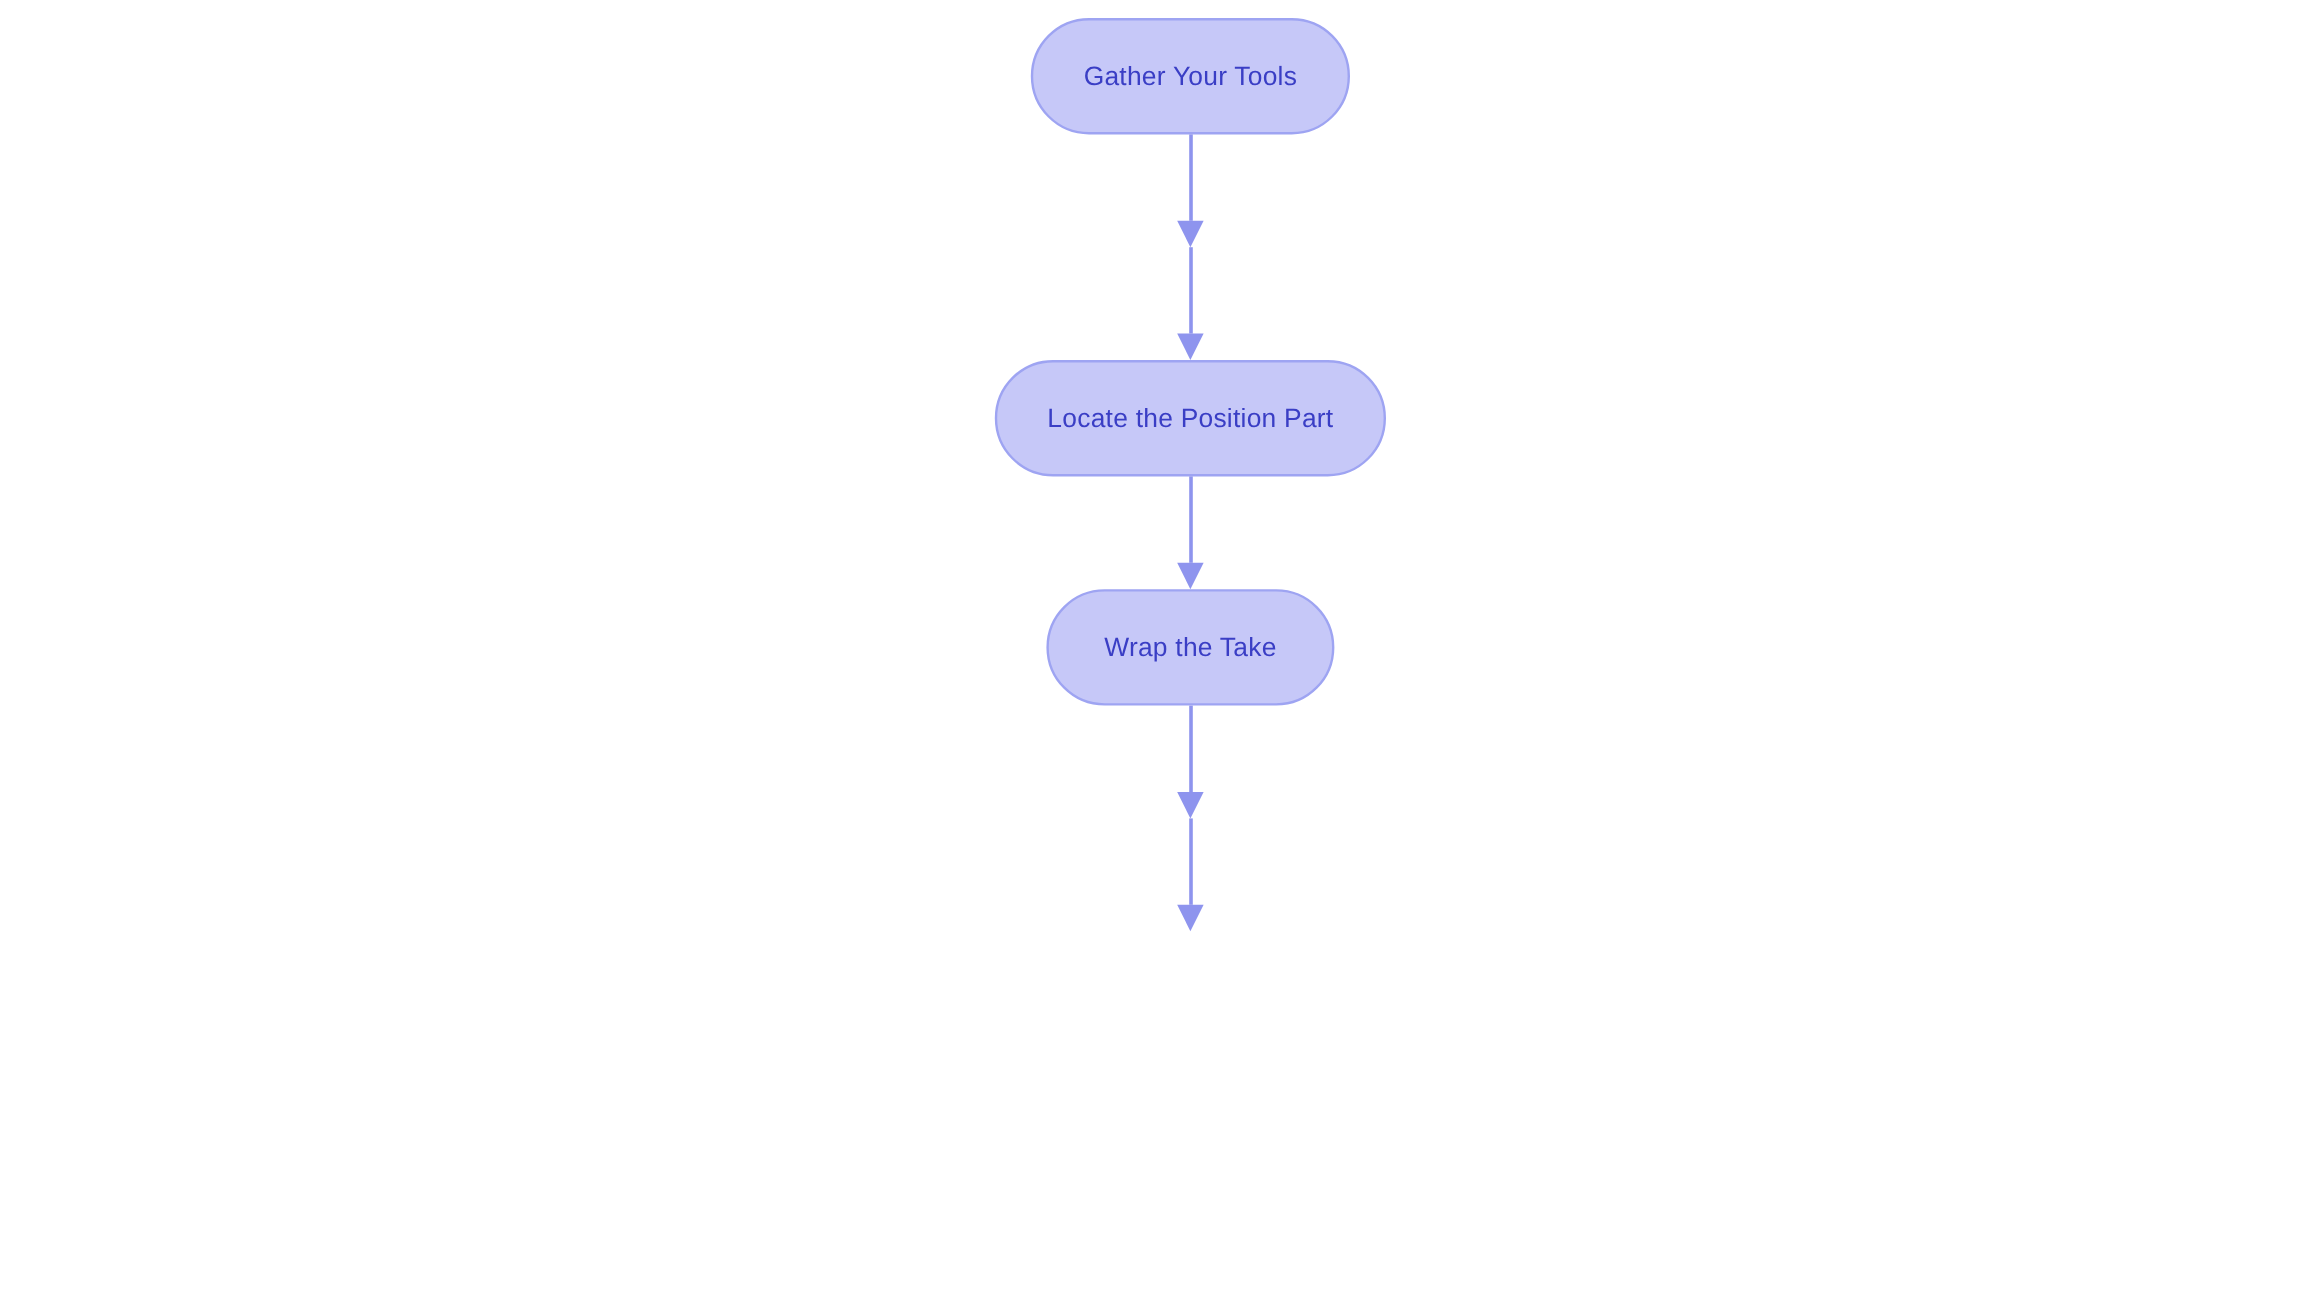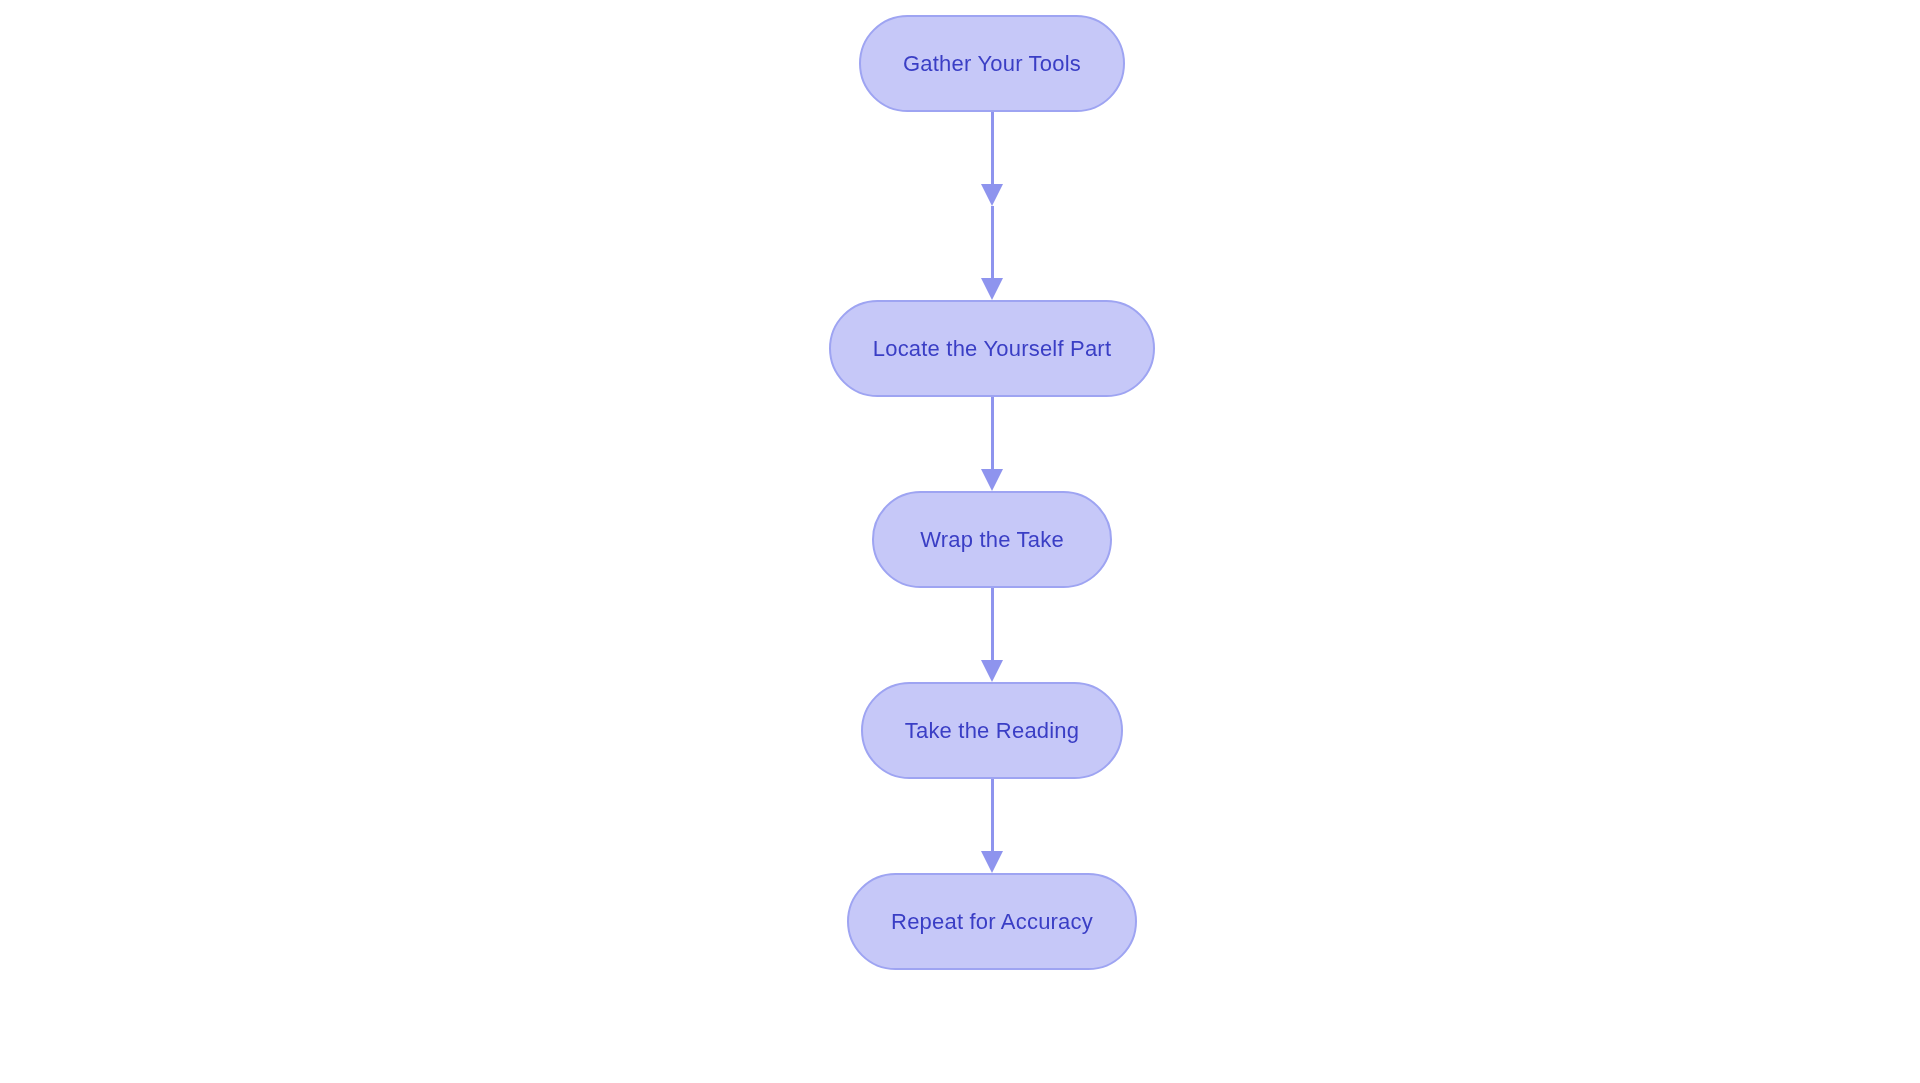--- a/index.html
+++ b/index.html
@@ -84,44 +84,38 @@
       <div class="arrow-head"></div>
     </div>
 
 
     <div class="arrow">
       <div class="arrow-line"></div>
       <div class="arrow-head"></div>
     </div>
 
     <div class="node">
-      <span class="node-label">Locate the Yourself Part</span>
+      <span class="node-label">Locate the Position Part</span>
     </div>
 
     <div class="arrow">
       <div class="arrow-line"></div>
       <div class="arrow-head"></div>
     </div>
 
     <div class="node">
       <span class="node-label">Wrap the Take</span>
     </div>
 
     <div class="arrow">
       <div class="arrow-line"></div>
       <div class="arrow-head"></div>
     </div>
 
-    <div class="node">
-      <span class="node-label">Take the Reading</span>
-    </div>
 
     <div class="arrow">
       <div class="arrow-line"></div>
       <div class="arrow-head"></div>
     </div>
 
-    <div class="node">
-      <span class="node-label">Repeat for Accuracy</span>
-    </div>
 
   </div>
 </div>
 
 </body></html>

